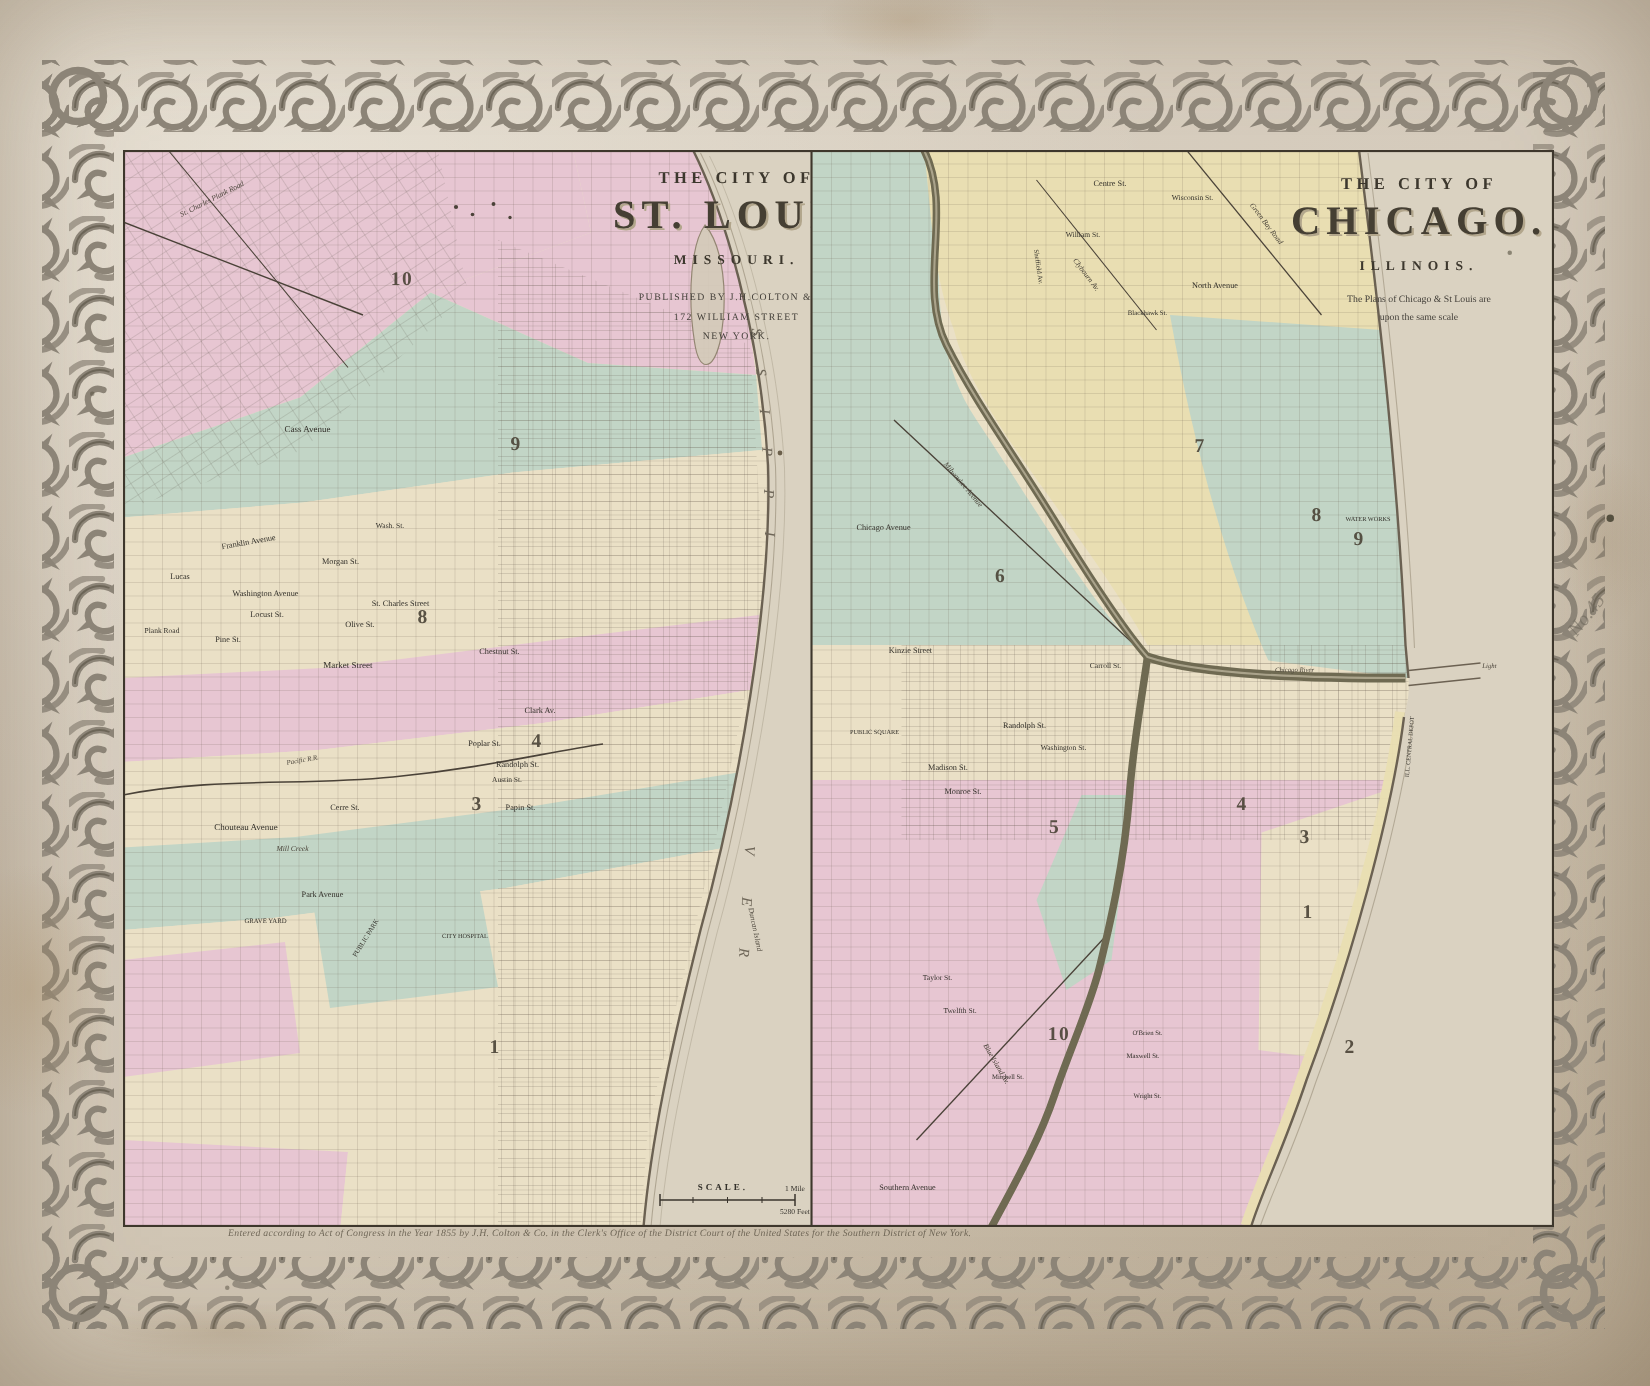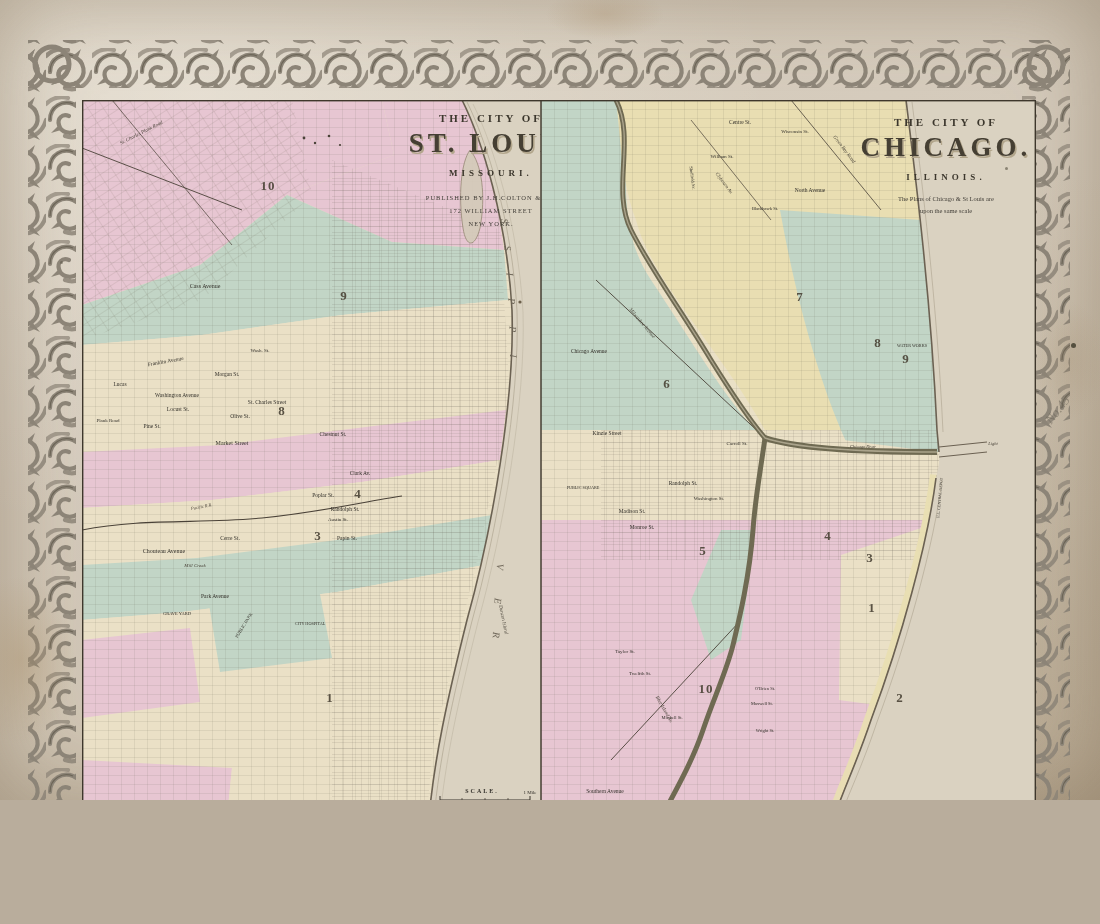--- a/index.html
+++ b/index.html
@@ -1,16 +1,16 @@
 <!DOCTYPE html>
 <html><head>
 <meta charset="utf-8">
 <style>
   html,body{margin:0;padding:0;background:#b9ad9c;}
-  #sheet{position:relative;width:1100px;height:800px;overflow:hidden;
+  #sheet{position:relative;width:1100px;height:924px;overflow:hidden;
          background:
            radial-gradient(ellipse at 18% 12%, rgba(255,252,244,0.35), rgba(0,0,0,0) 45%),
            radial-gradient(ellipse at 85% 90%, rgba(120,95,60,0.18), rgba(0,0,0,0) 55%),
            linear-gradient(160deg,#dcd3c4 0%,#d5cbbc 40%,#cfc4b2 75%,#c5b8a4 100%);
          box-shadow: inset 0 0 90px rgba(110,92,64,0.45);
          font-family:"Liberation Serif",serif;}
   .stain{position:absolute;border-radius:50%;pointer-events:none;}
   .speck{position:absolute;border-radius:50%;background:#55503f;pointer-events:none;}
   svg{position:absolute;}
   svg text{font-family:"Liberation Serif",serif;fill:#33302a;text-anchor:middle;}

